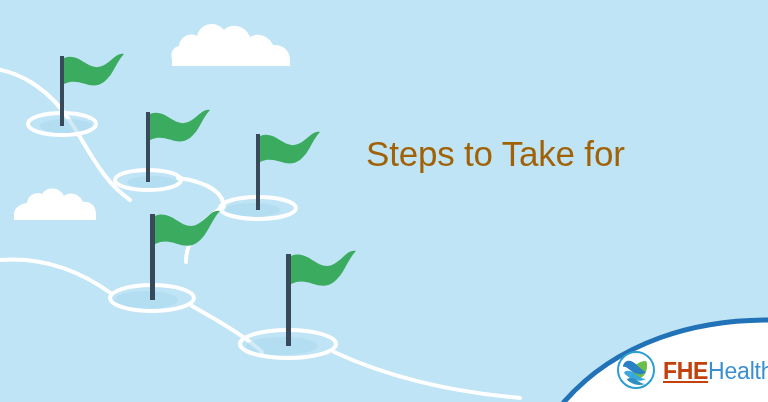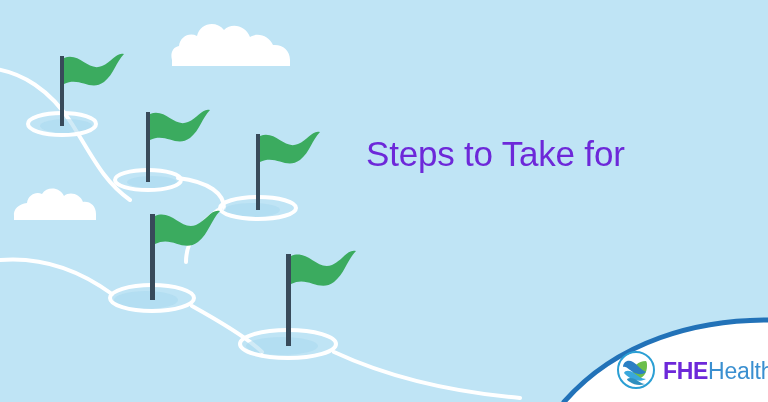--- a/index.html
+++ b/index.html
@@ -28,21 +28,21 @@
     top: 132px;
     width: 380px;
   }
   #title-block .line {
     display: block;
     font-family: "Liberation Sans", sans-serif;
     font-size: 35px;
     line-height: 44px;
     font-weight: 400;
     letter-spacing: -0.2px;
-    color: #6d28d9;
+    color: #a16207;
     white-space: nowrap;
   }
   #logo-wrap {
     position: absolute;
     left: 616px;
     top: 350px;
     display: flex;
     align-items: center;
     gap: 7px;
   }
@@ -54,22 +54,23 @@
   #logo-text {
     font-family: "Liberation Sans", sans-serif;
     font-size: 23px;
     line-height: 23px;
     white-space: nowrap;
     position: relative;
     top: 1px;
   }
   #logo-text .fhe {
     font-weight: 700;
-    color: #6d28d9;
+    color: #c2410c;
     letter-spacing: -0.3px;
+    text-decoration: underline;
   }
   #logo-text .health {
     font-weight: 400;
     color: #3a8fd0;
     letter-spacing: -0.2px;
   }
 </style>
 </head>
 <body>
 

